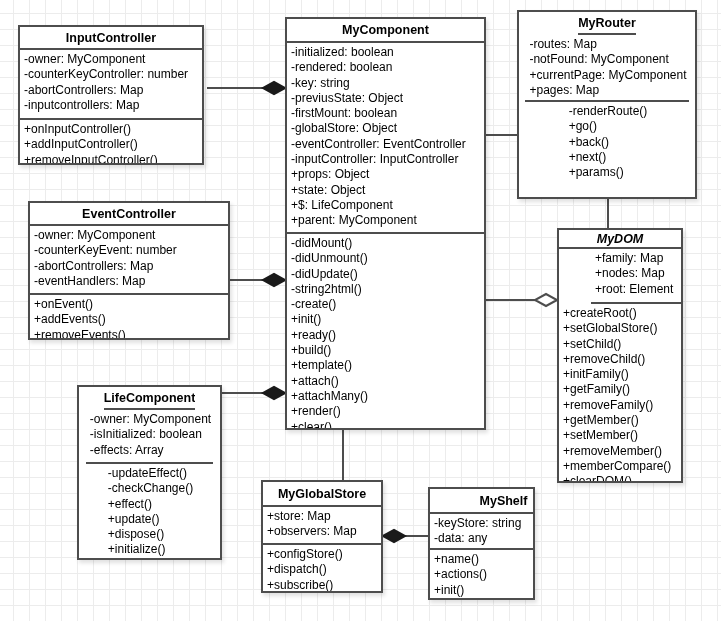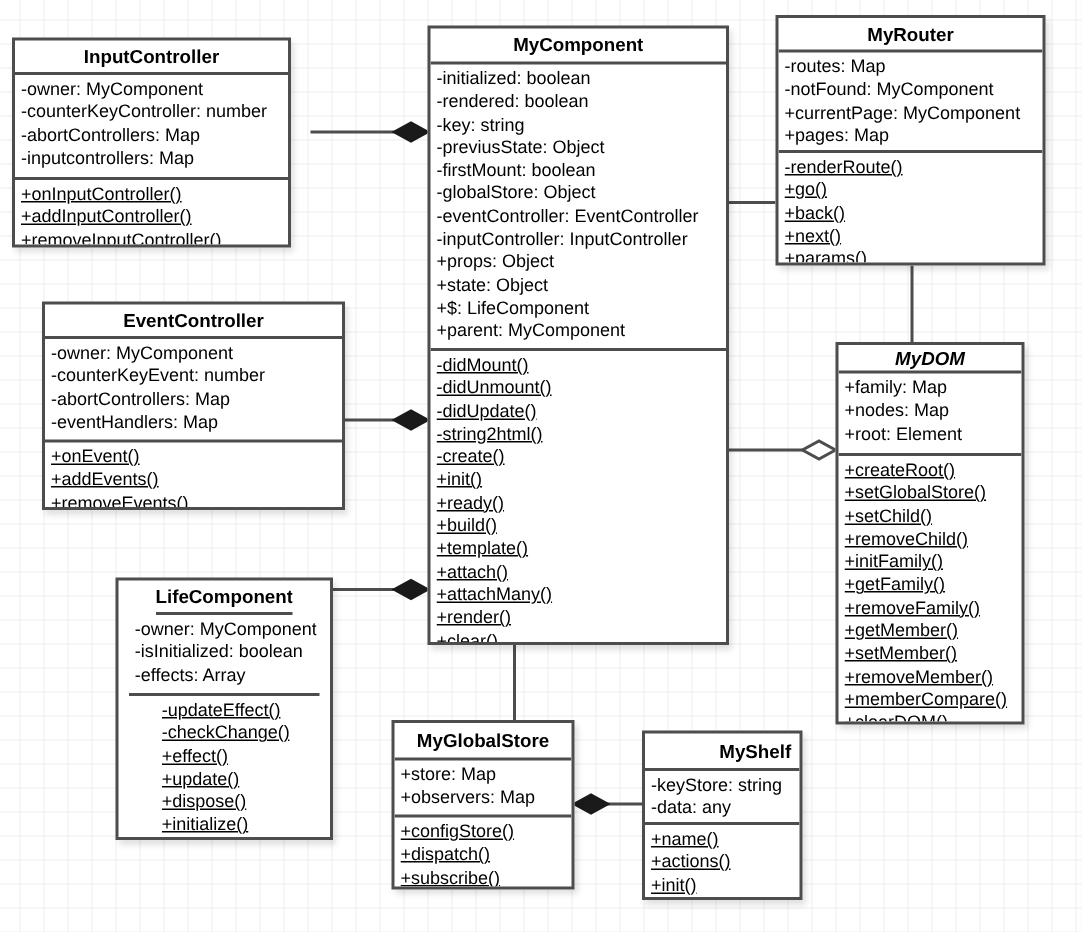--- a/index.html
+++ b/index.html
@@ -47,21 +47,20 @@
   .uml-attrs {
     flex: 0 0 auto;
     border-bottom: 2px solid #4d4d4d;
     overflow: hidden;
     padding: 2px 2px 0 4px;
   }
   .uml-methods {
     flex: 1 1 auto;
     overflow: hidden;
     padding: 2px 2px 0 4px;
-    text-decoration: underline;
   }
   .member {
     font-size: 12px;
     line-height: 15.3px;
     white-space: nowrap;
     overflow: hidden;
   }
 </style>
 </head>
 <body>
@@ -92,21 +91,21 @@
       </g>
       <g>
         <line x1="343" y1="430" x2="343" y2="480" stroke="#4d4d4d" stroke-width="2"></line>
       </g>
       <g>
         <line x1="428" y1="536" x2="403" y2="536" stroke="#4d4d4d" stroke-width="2"></line>
         <polygon points="383,536 394,530 405,536 394,542" fill="#1a1a1a" stroke="#1a1a1a" stroke-width="2"></polygon>
       </g>
     </svg>
   <div id="boxes">
-      <div class="uml-class" style="left: 8px; top: 25px; width: 186px; height: 140px;">
+      <div class="uml-class" style="left: 18px; top: 25px; width: 186px; height: 140px;">
         <div class="uml-title" style="height: 23px;">InputController</div>
         <div class="uml-attrs" style="height: 70px;">
           <div class="member">-owner: MyComponent</div>
           <div class="member">-counterKeyController: number</div>
           <div class="member">-abortControllers: Map</div>
           <div class="member">-inputcontrollers: Map</div>
         </div>
         <div class="uml-methods">
           <div class="member">+onInputController()</div>
           <div class="member">+addInputController()</div>
@@ -138,21 +137,21 @@
           <div class="member">+init()</div>
           <div class="member">+ready()</div>
           <div class="member">+build()</div>
           <div class="member">+template()</div>
           <div class="member">+attach()</div>
           <div class="member">+attachMany()</div>
           <div class="member">+render()</div>
           <div class="member">+clear()</div>
         </div>
       </div>
-      <div class="uml-class" style="left: 517px; top: 10px; width: 180px; height: 167px;">
+      <div class="uml-class" style="left: 517px; top: 10px; width: 180px; height: 189px; align-items: center;">
         <div class="uml-title" style="height: 23px;">MyRouter</div>
         <div class="uml-attrs" style="height: 67px;">
           <div class="member">-routes: Map</div>
           <div class="member">-notFound: MyComponent</div>
           <div class="member">+currentPage: MyComponent</div>
           <div class="member">+pages: Map</div>
         </div>
         <div class="uml-methods">
           <div class="member">-renderRoute()</div>
           <div class="member">+go()</div>
@@ -170,21 +169,21 @@
           <div class="member">-eventHandlers: Map</div>
         </div>
         <div class="uml-methods">
           <div class="member">+onEvent()</div>
           <div class="member">+addEvents()</div>
           <div class="member">+removeEvents()</div>
         </div>
       </div>
       <div class="uml-class" style="left: 557px; top: 228px; width: 126px; height: 255px;">
         <div class="uml-title" style="height: 19px; font-style: italic;">MyDOM</div>
-        <div class="uml-attrs" style="height: 55px;">
+        <div class="uml-attrs" style="height: 55px; margin-left: 32px;">
           <div class="member">+family: Map</div>
           <div class="member">+nodes: Map</div>
           <div class="member">+root: Element</div>
         </div>
         <div class="uml-methods">
           <div class="member">+createRoot()</div>
           <div class="member">+setGlobalStore()</div>
           <div class="member">+setChild()</div>
           <div class="member">+removeChild()</div>
           <div class="member">+initFamily()</div>

